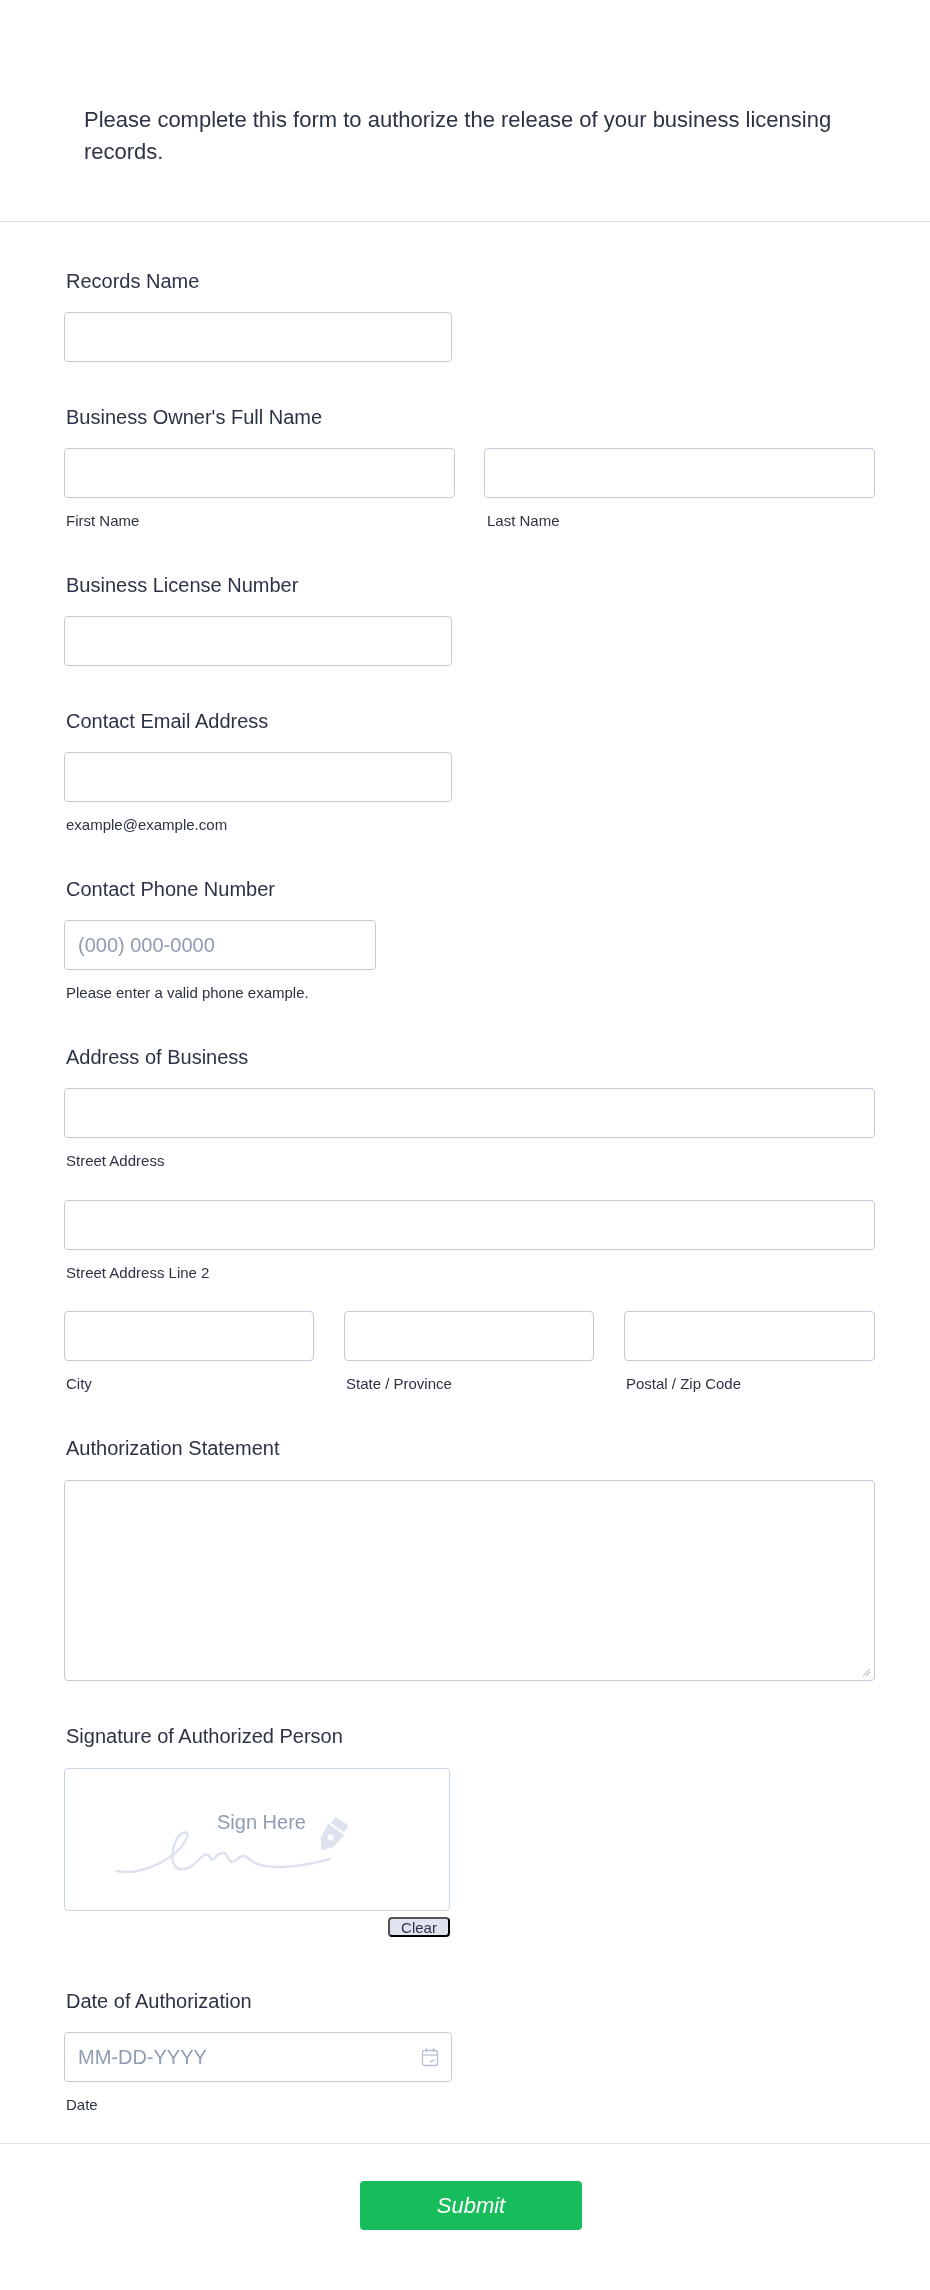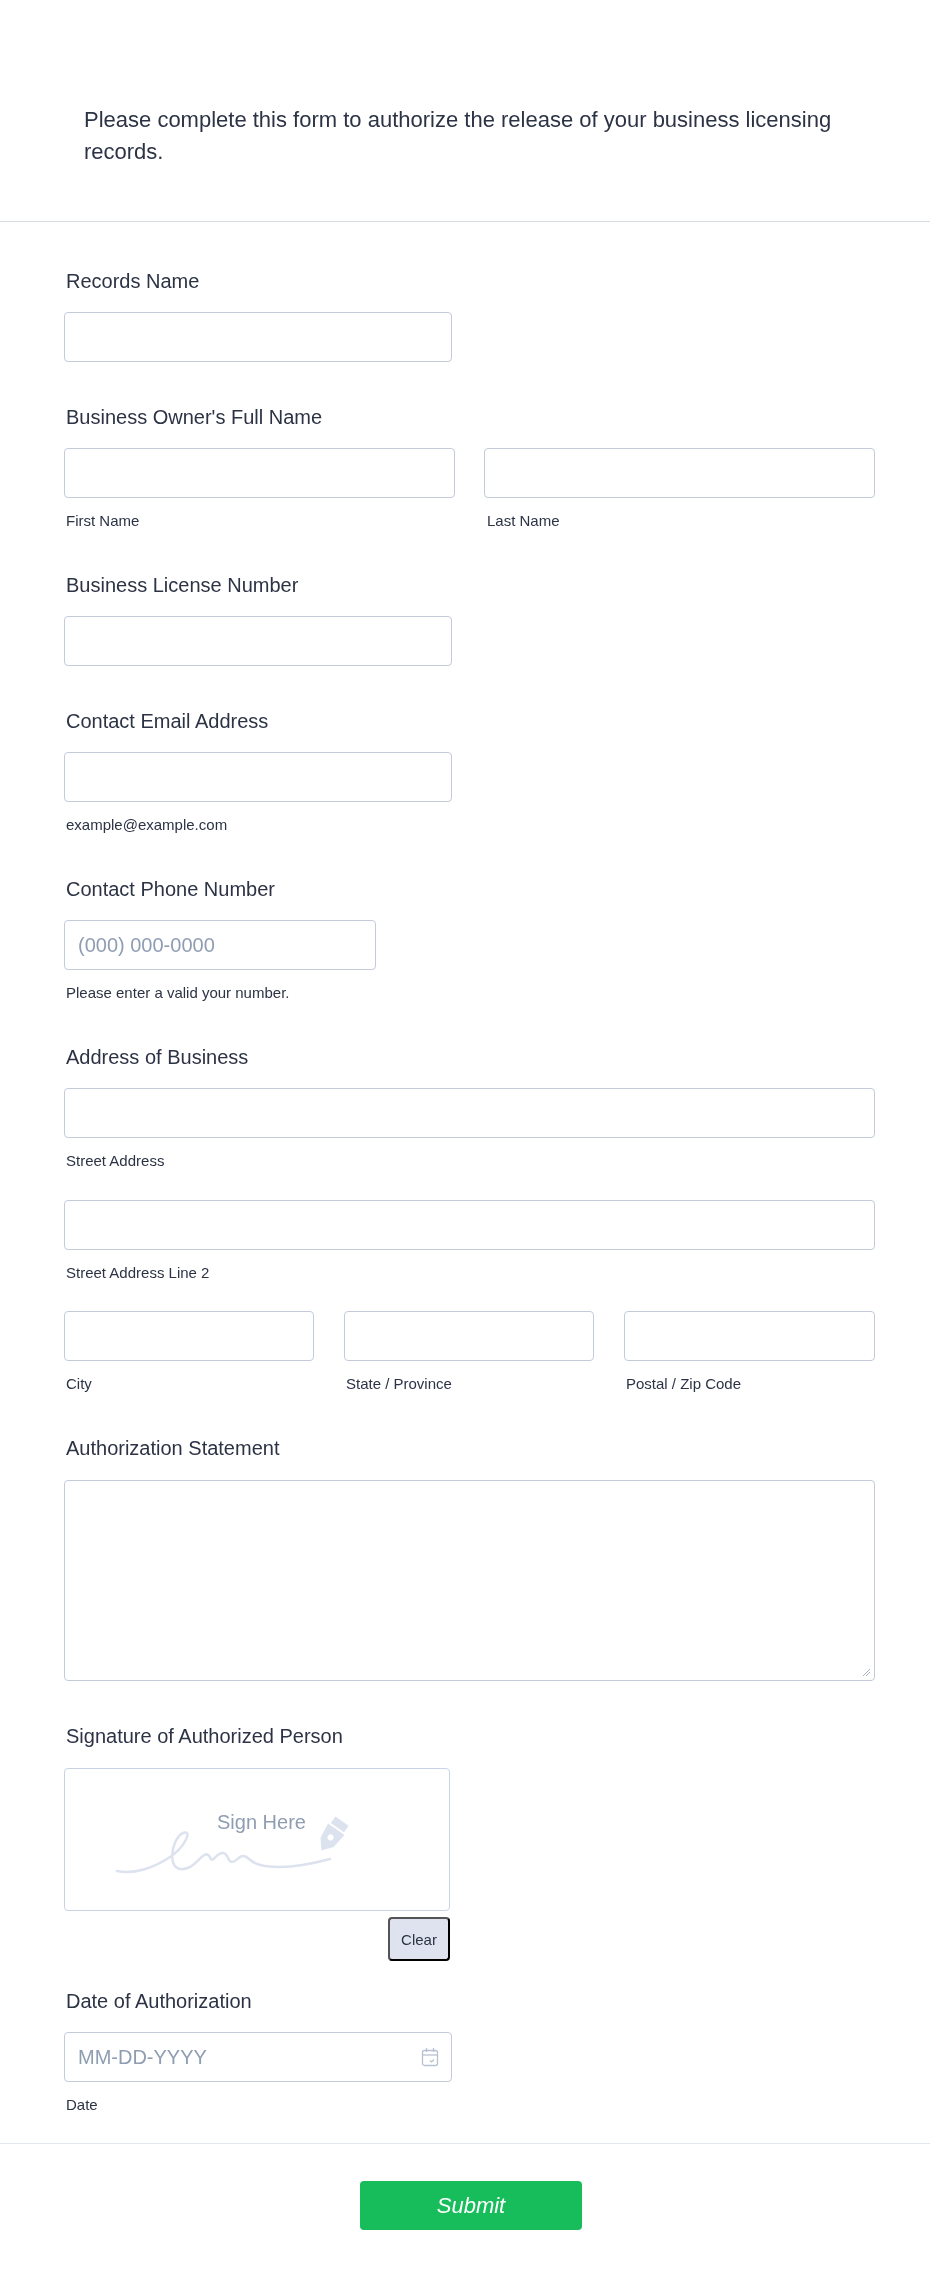--- a/index.html
+++ b/index.html
@@ -8,21 +8,21 @@
   .header { position: absolute; left: 0; top: 0; width: 930px; height: 222px; border-bottom: 1px solid #d8dde6; }
   .title { position: absolute; left: 64px; top: 50px; font-size: 42px; font-weight: 700; color: #2c3345; letter-spacing: -0.3px; white-space: nowrap; }
   .subtitle { position: absolute; left: 64px; top: 104px; width: 760px; font-size: 22px; line-height: 32px; color: #2c3345; margin-left: 20px; }
   .label { position: absolute; left: 66px; font-size: 20px; color: #2c3345; white-space: nowrap; }
   .sublabel { position: absolute; font-size: 15px; color: #2c3345; white-space: nowrap; }
   .input { position: absolute; height: 50px; border: 1px solid #c3cad8; border-radius: 4px; background: #fff; font-size: 20px; color: #8f9db3; padding-left: 13px; display: flex; align-items: center; font-family: "Liberation Sans", "DejaVu Sans", sans-serif; }
   .textarea { position: absolute; left: 64px; top: 1480px; width: 811px; height: 201px; border: 1px solid #c3cad8; border-radius: 4px; }
   .resize { position: absolute; right: 3px; bottom: 3px; width: 10px; height: 10px; }
   .sig { position: absolute; left: 64px; top: 1768px; width: 386px; height: 143px; border: 1px solid #c9d3e6; border-radius: 4px; }
   .sig-text { position: absolute; left: 146px; top: 42px; font-size: 20px; color: #8f9db3; margin-left: 6px; }
-  .clear { position: absolute; left: 388px; top: 1917px; width: 62px; height: 44px; background: #dfe3f0; border-radius: 4px; font-size: 15px; color: #2c3345; display: flex; align-items: center; justify-content: center; }
+  .clear { position: absolute; left: 388px; top: 1917px; width: 62px; height: 20px; background: #dfe3f0; border-radius: 4px; font-size: 15px; color: #2c3345; display: flex; align-items: center; justify-content: center; }
   .footer-line { position: absolute; left: 0; top: 2143px; width: 930px; height: 1px; background: #e3e7ee; }
   .submit { position: absolute; left: 360px; top: 2181px; width: 222px; height: 49px; background: #18bd5b; border-radius: 4px; color: #fff; font-size: 22px; display: flex; align-items: center; justify-content: center; border: none; font-style: italic; }
   .cal { position: absolute; right: 12px; top: 14px; width: 18px; height: 20px; }
 </style>
 </head>
 <body>
 
 <div class="header">
   <p class="subtitle">Please complete this form to authorize the release of your business licensing records.</p>
 </div>
@@ -40,21 +40,21 @@
 <input class="input" style="left: 64px; top: 616px; width: 388px;">
 
 <div class="label" style="top:710px">Contact Email Address</div>
 <input class="input" style="left: 64px; top: 752px; width: 388px;">
 <div class="sublabel" style="left:66px;top:816px">example@example.com</div>
 
 <div class="label" style="top:878px">Contact Phone Number</div>
 <div class="input" style="left:64px;top:920px;width:312px">
   <span>(000) 000-0000</span>
 </div>
-<div class="sublabel" style="left:66px;top:984px">Please enter a valid your number.</div>
+<div class="sublabel" style="left:66px;top:984px">Please enter a valid phone example.</div>
 
 <div class="label" style="top:1046px">Address of Business</div>
 <input class="input" style="left: 64px; top: 1088px; width: 811px;">
 <div class="sublabel" style="left:66px;top:1152px">Street Address</div>
 <input class="input" style="left: 64px; top: 1200px; width: 811px;">
 <div class="sublabel" style="left:66px;top:1264px">Street Address Line 2</div>
 <input class="input" style="left: 64px; top: 1311px; width: 250px;">
 <input class="input" style="left: 344px; top: 1311px; width: 250px;">
 <input class="input" style="left: 624px; top: 1311px; width: 251px;">
 <div class="sublabel" style="left:66px;top:1375px">City</div>

